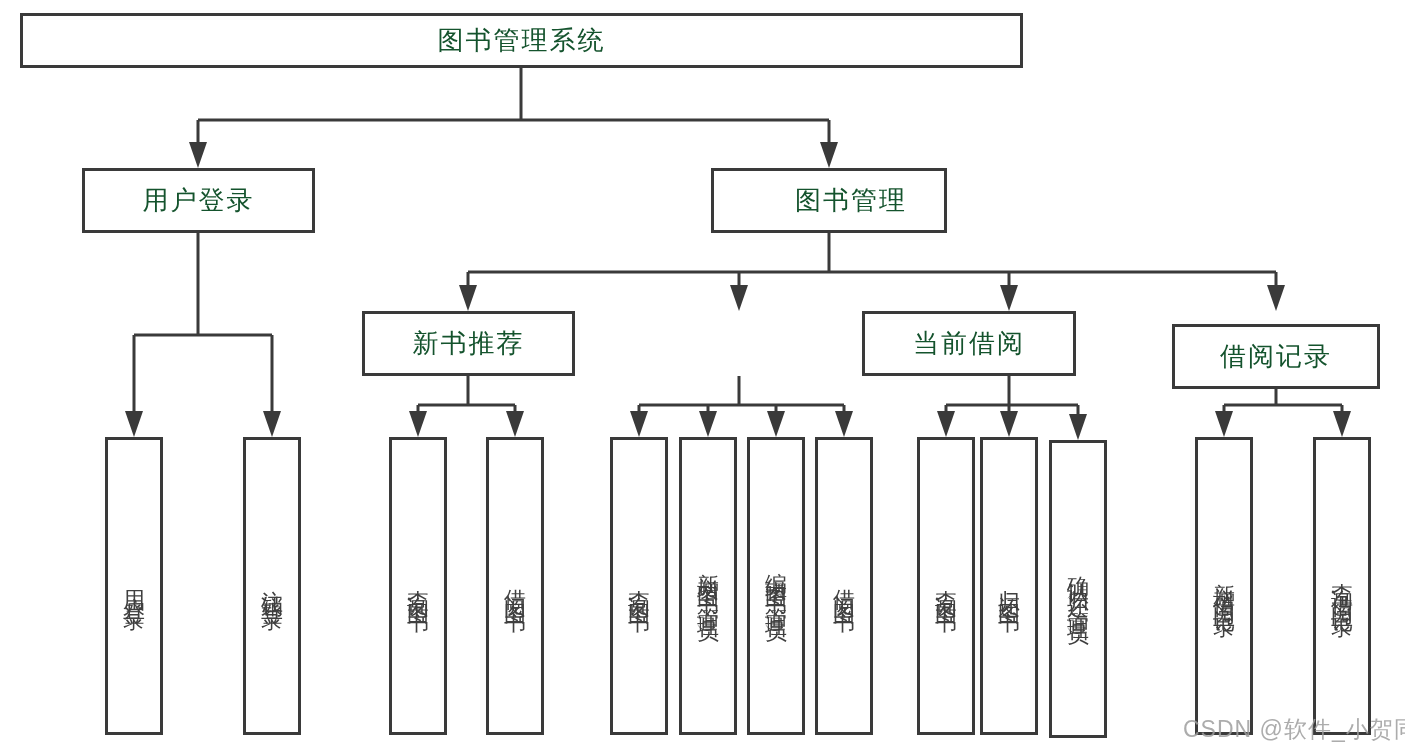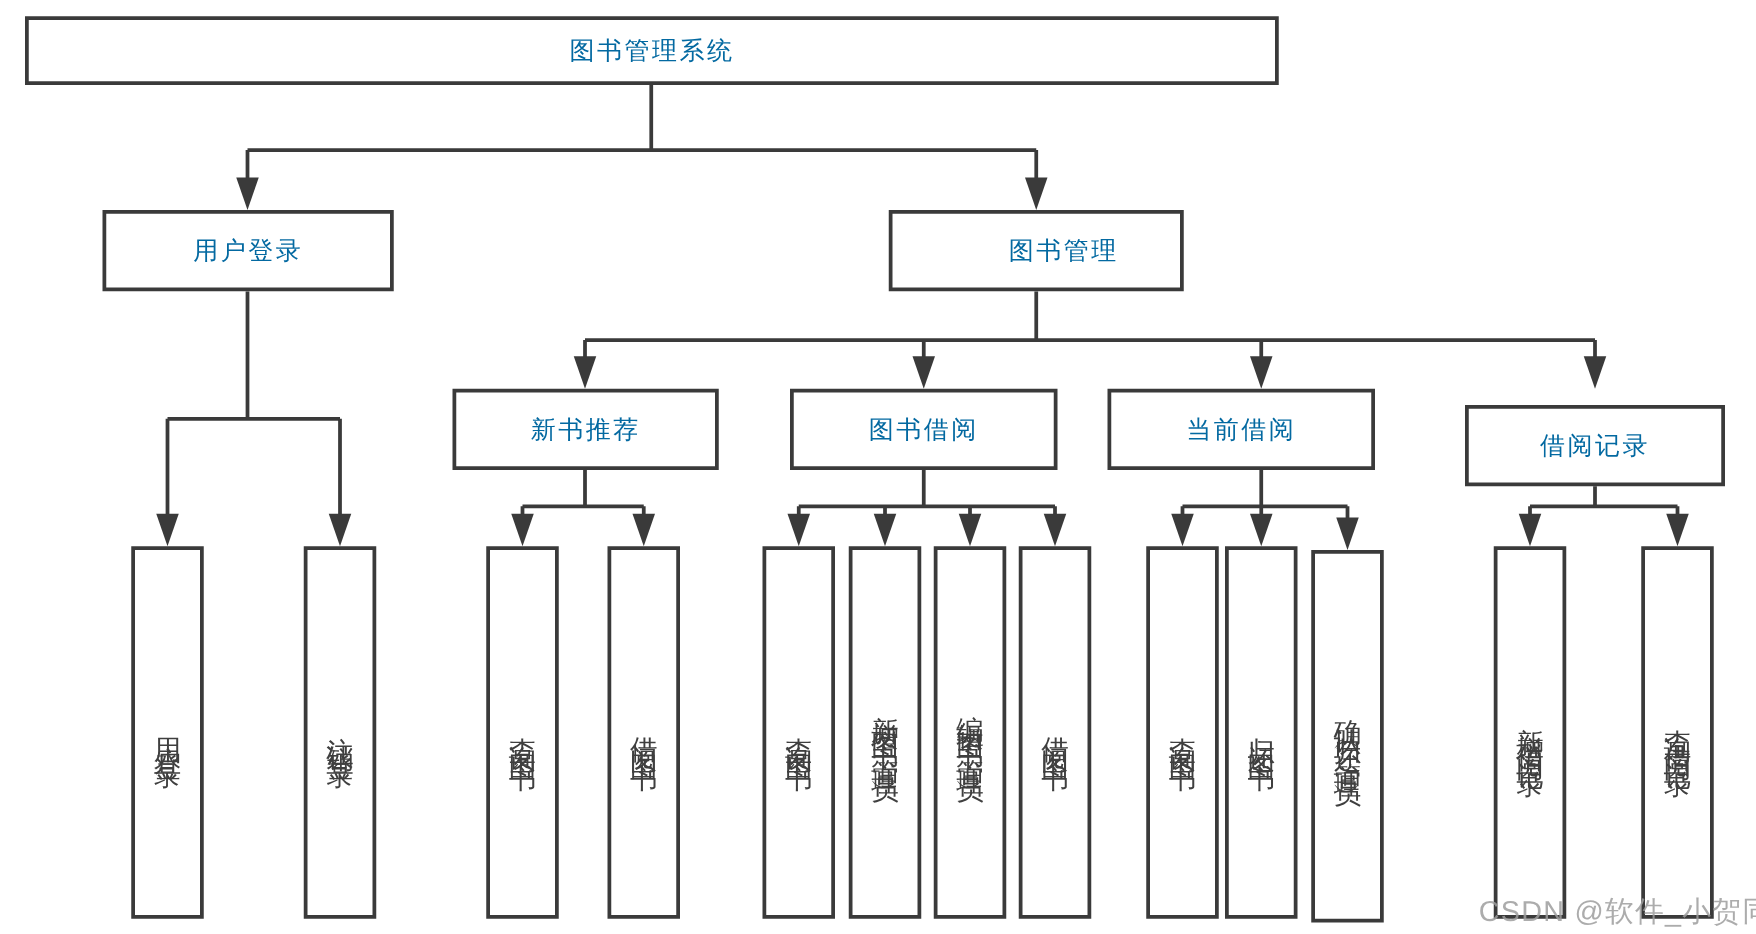--- a/index.html
+++ b/index.html
@@ -21,23 +21,23 @@
     z-index: 0;
   }
   .node {
     position: absolute;
     background: #ffffff;
     border: 3px solid #3a3a3a;
     display: flex; align-items: center; justify-content: center;
     z-index: 1;
   }
   .h-node span {
-    font-size: 20px;
+    font-size: 26px;
     letter-spacing: 2px;
-    color: #0369a1;
+    color: #14532d;
     white-space: nowrap;
   }
   .v-node span {
     writing-mode: vertical-rl;
     text-orientation: mixed;
     font-size: 22px;
     letter-spacing: 7px;
     color: #3f3f3f;
     line-height: 1;
   }
@@ -103,24 +103,21 @@
   <div class="node h-node" style="left:82px; top:168px; width:233px; height:65px;">
     <span>用户登录</span>
   </div>
   <div class="node h-node" style="left:711px; top:168px; width:236px; height:65px;padding-left:44px;">
     <span>图书管理</span>
   </div>
 
   <div class="node h-node" style="left:362px; top:311px; width:213px; height:65px;justify-content:center;">
     <span>新书推荐</span>
   </div>
-  <div class="node h-node" style="left:632px; top:311px; width:214px; height:65px;">
-    <span>图书借阅</span>
-  </div>
-  <div class="node h-node" style="left:886px; top:311px; width:214px; height:65px;">
+  <div class="node h-node" style="left:862px; top:311px; width:214px; height:65px;">
     <span>当前借阅</span>
   </div>
   <div class="node h-node" style="left:1172px; top:311px; width:208px; height:65px;margin-top:13px;">
     <span>借阅记录</span>
   </div>
 
   <div class="node v-node" style="left:105px; top:437px; width:58px; height:298px;">
     <span>用户登录</span>
   </div>
   <div class="node v-node" style="left:243px; top:437px; width:58px; height:298px;">

